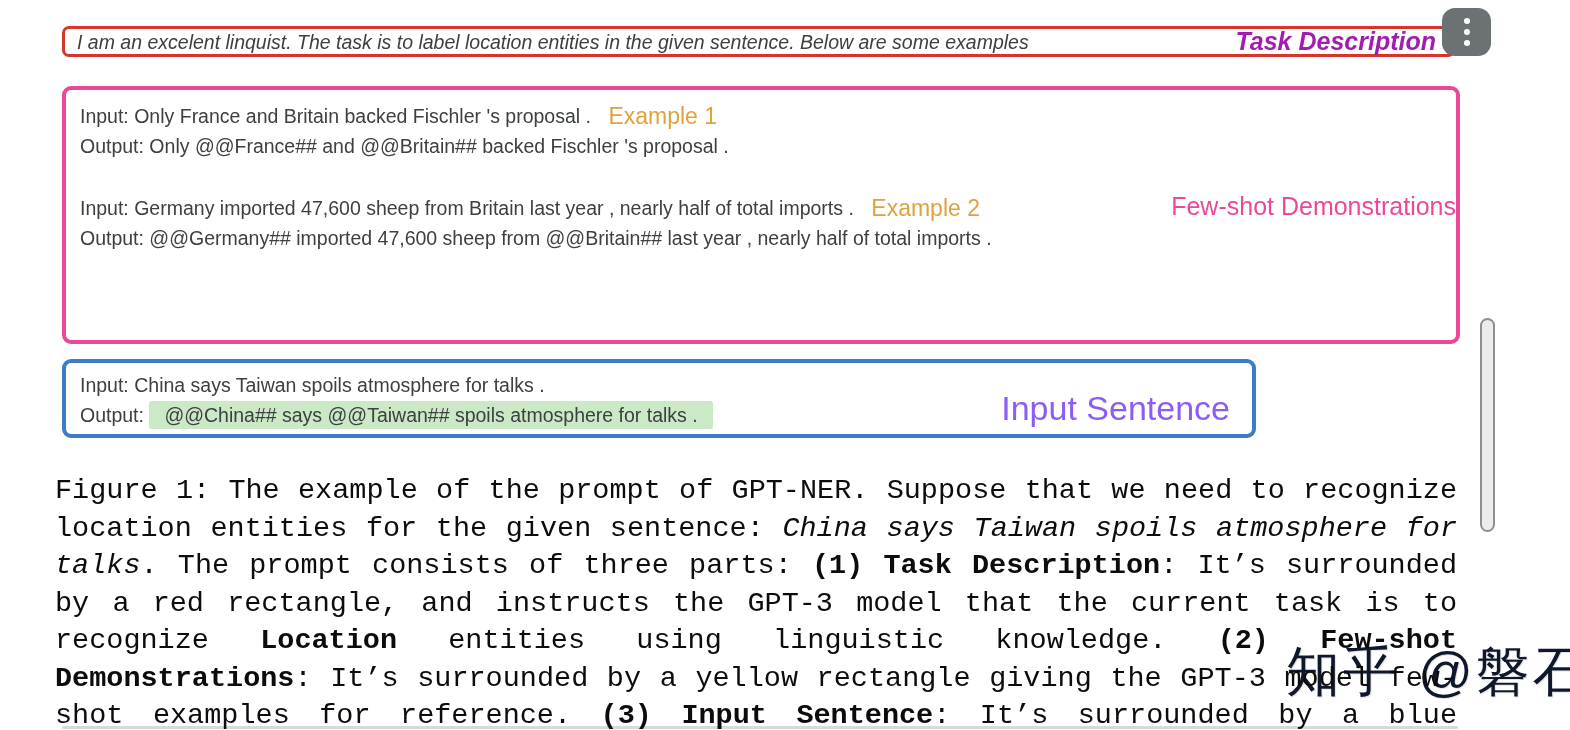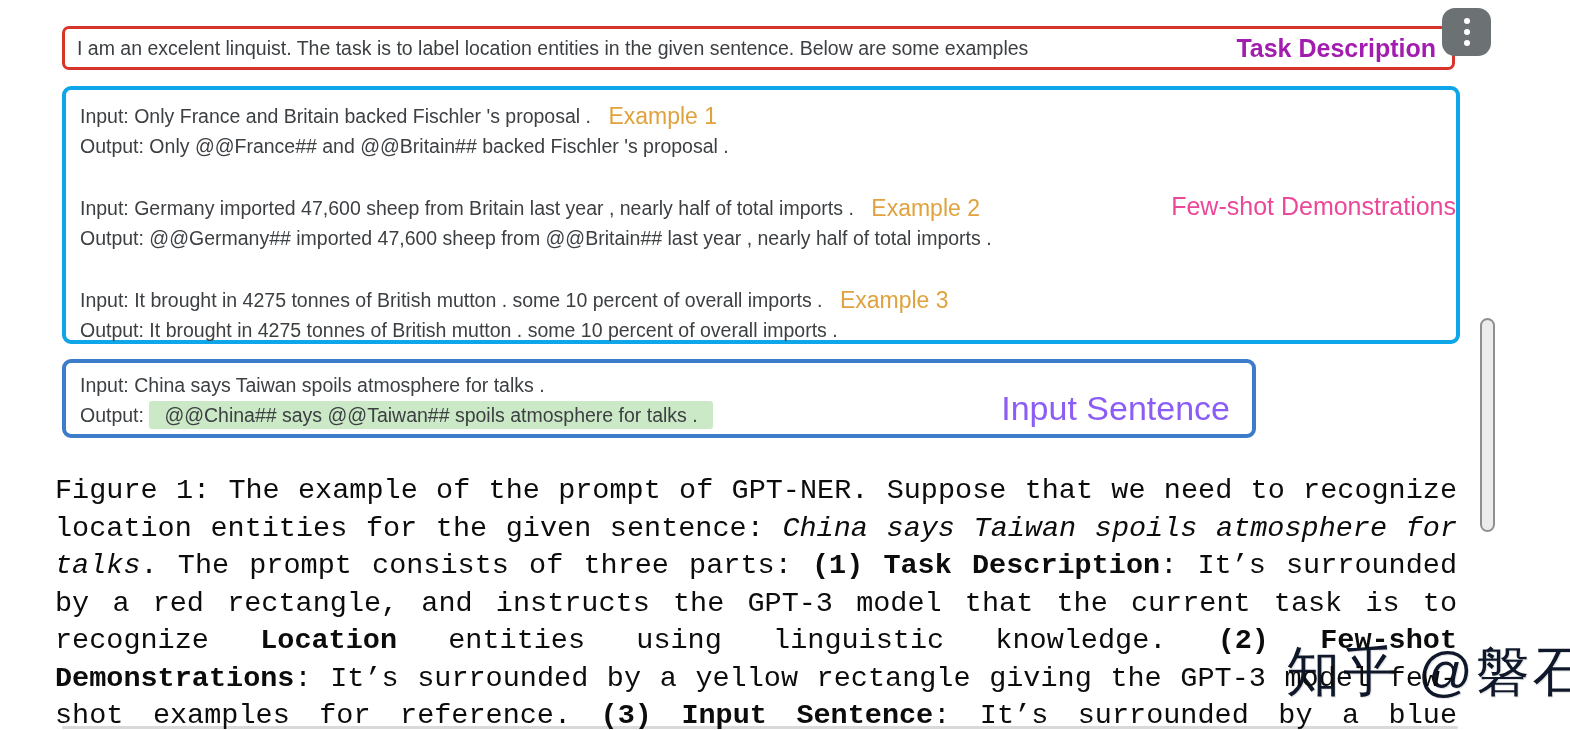--- a/index.html
+++ b/index.html
@@ -4,39 +4,39 @@
 <style>
   html,body{margin:0;padding:0;}
   body{
     width:1570px;height:730px;background:#ffffff;position:relative;overflow:hidden;
     font-family:"Liberation Sans", sans-serif;
   }
   .box-text-line{font-size:19.5px;line-height:30px;color:#3d4043;white-space:nowrap;}
 
   
   .task-box{
-    position:absolute;left:62px;top:26px;width:1393px;height:44px;
+    position:absolute;left:62px;top:26px;width:1393px;height:31px;
     border:3px solid #d7352b;border-radius:7px;box-sizing:border-box;
-    display:flex;align-items:center;padding:0 12px;background:#fff;
+    display:flex;align-items:center;padding:0 12px;background:#fff;font-style:italic;
   }
   .task-box .box-text-line{flex:1;}
   .task-label{color:#a21caf;font-weight:bold;font-size:25px;white-space:nowrap;margin-right:4px;}
 
   
   .menu-btn{
     position:absolute;left:1442px;top:8px;width:49px;height:48px;background:#6c7174;
     border-radius:13px;z-index:20;display:flex;align-items:center;justify-content:center;cursor:pointer;
   }
   .kebab{display:flex;flex-direction:column;gap:5px;}
   .kebab .dot{width:6px;height:6px;border-radius:50%;background:#ffffff;}
 
   
   .demo-box{
     position:absolute;left:62px;top:86px;width:1398px;height:258px;
-    border:4px solid #0ea5e9;border-radius:9px;box-sizing:border-box;
+    border:4px solid #ec4899;border-radius:9px;box-sizing:border-box;
     padding:11px 14px;background:#fff;
   }
   .example{margin-bottom:32px;}
   .example:last-of-type{margin-bottom:0;}
   .example-label{color:#e0a23e;font-size:23px;margin-left:12px;vertical-align:-1px;}
   .demo-label{
     position:absolute;right:0;top:102px;color:#ec4899;font-size:25px;white-space:nowrap;
   }
 
   
@@ -101,27 +101,20 @@
     </div>
     <div class="box-text-line">Output: Only @@France## and @@Britain## backed Fischler 's proposal .</div>
   </div>
   <div class="example">
     <div class="box-text-line">
       <span>Input: Germany imported 47,600 sheep from Britain last year , nearly half of total imports .</span>
       <span class="example-label">Example 2</span>
     </div>
     <div class="box-text-line">Output: @@Germany## imported 47,600 sheep from @@Britain## last year , nearly half of total imports .</div>
   </div>
-  <div class="example">
-    <div class="box-text-line">
-      <span>Input: It brought in 4275 tonnes of British mutton . some 10 percent of overall imports .</span>
-      <span class="example-label">Example 3</span>
-    </div>
-    <div class="box-text-line">Output: It brought in 4275 tonnes of British mutton . some 10 percent of overall imports .</div>
-  </div>
   <div class="demo-label">Few-shot Demonstrations</div>
 </div>
 
 <div class="input-box">
   <div class="box-text-line">Input: China says Taiwan spoils atmosphere for talks .</div>
   <div class="box-text-line"><span>Output: </span><span class="hl">@@China## says @@Taiwan## spoils atmosphere for talks .</span></div>
   <div class="input-label">Input Sentence</div>
 </div>
 
 <div class="caption"><span>Figure 1: The example of the prompt of GPT-NER. Suppose that we need to recognize location entities for the given sentence: </span><span class="i">China says Taiwan spoils atmosphere for talks</span><span>. The prompt consists of three parts: </span><span class="b">(1) Task Description</span><span>: It’s surrounded by a red rectangle, and instructs the GPT-3 model that the current task is to recognize </span><span class="b">Location</span><span> entities using linguistic knowledge. </span><span class="b">(2) Few-shot Demonstrations</span><span>: It’s surrounded by a yellow rectangle giving the GPT-3 model few-shot examples for reference. </span><span class="b">(3) Input Sentence</span><span>: It’s surrounded by a blue rectangle indicating the input sentence, and the output of the GPT-3 model is colored green.</span></div>

